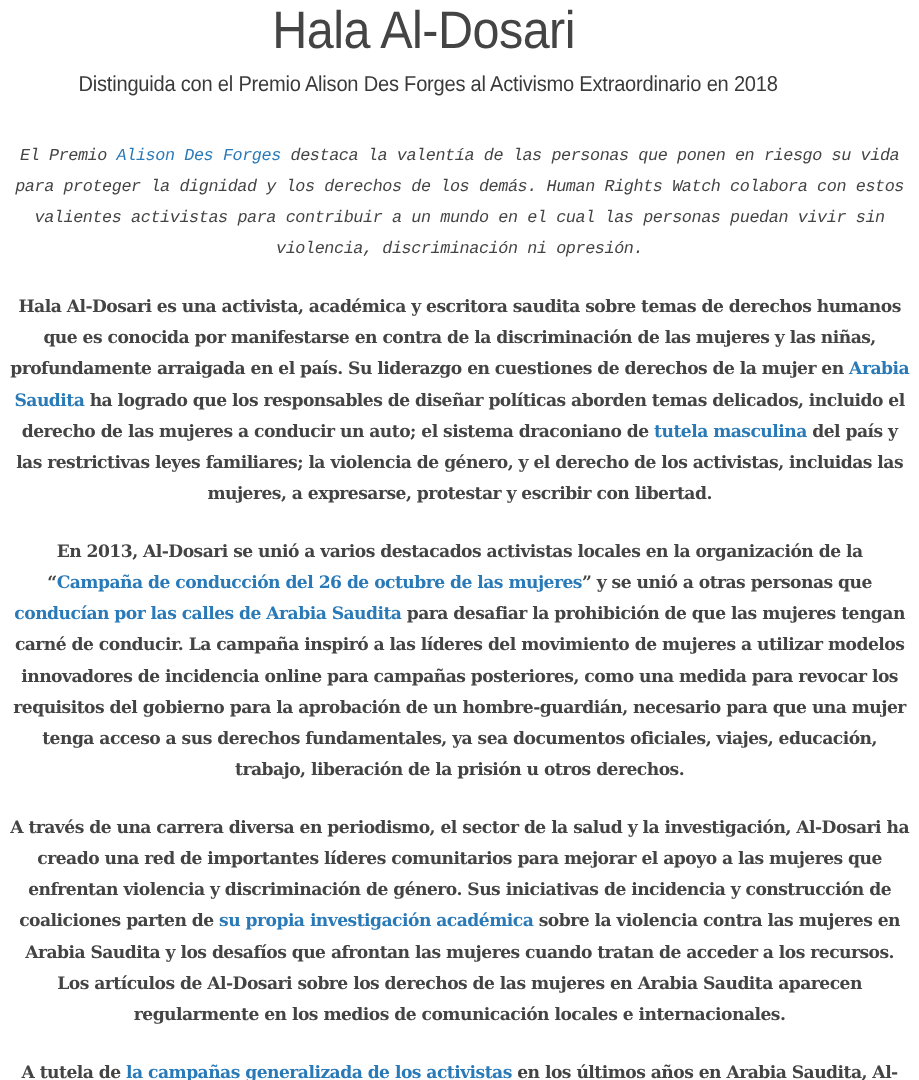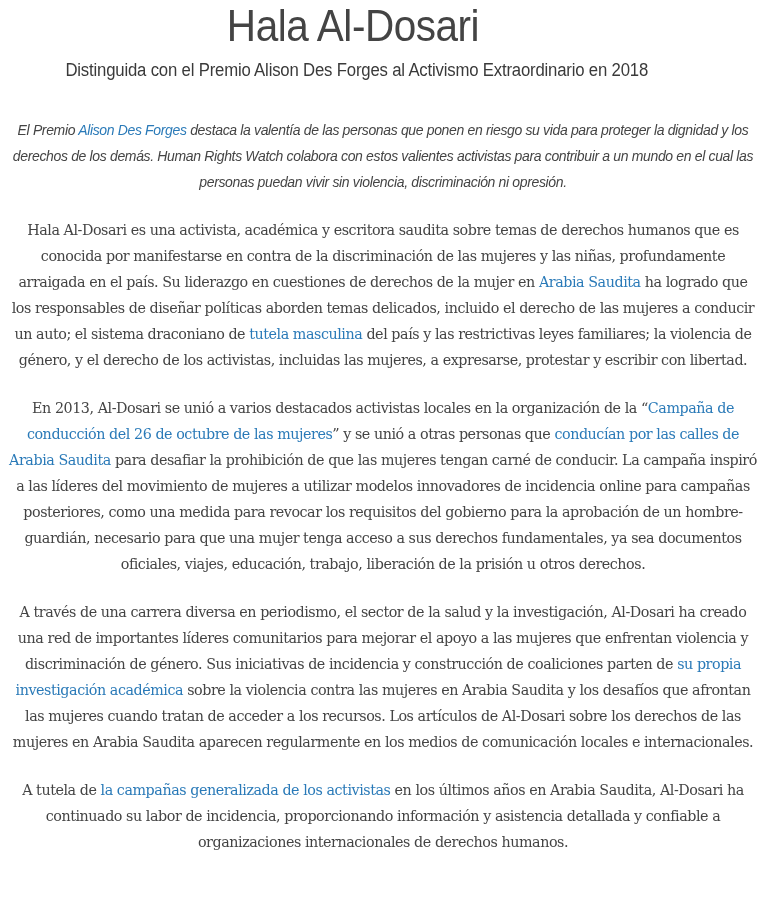--- a/index.html
+++ b/index.html
@@ -22,35 +22,36 @@
     font-size: 18px;
     line-height: 24px;
     color: #3a3a3a;
     margin: 6px 0 0 0;
     letter-spacing: -0.2px;
     transform: scaleX(0.93);
     transform-origin: left;
     white-space: nowrap;
   }
   .intro {
-    font-family: Liberation Sans, sans-serif;
+    font-family: Liberation Mono, monospace;
     font-style: italic;
     font-size: 14px;
     line-height: 26px;
     color: #444444;
     margin: 35px 0 0 0;
     letter-spacing: -0.35px;
   }
   p.body {
     font-family: "DejaVu Serif", serif;
     font-size: 14.3px;
     line-height: 26px;
     color: #444444;
     margin: 22px 0 0 0;
     letter-spacing: -0.45px;
+    font-weight: bold;
   }
   a.link { color: #2a7ab8; text-decoration: none; }
 </style>
 </head>
 <body>
 
 <div class="page">
   <h1 class="title">Hala Al-Dosari</h1>
   <div class="subtitle">Distinguida con el Premio Alison Des Forges al Activismo Extraordinario en 2018</div>
 

